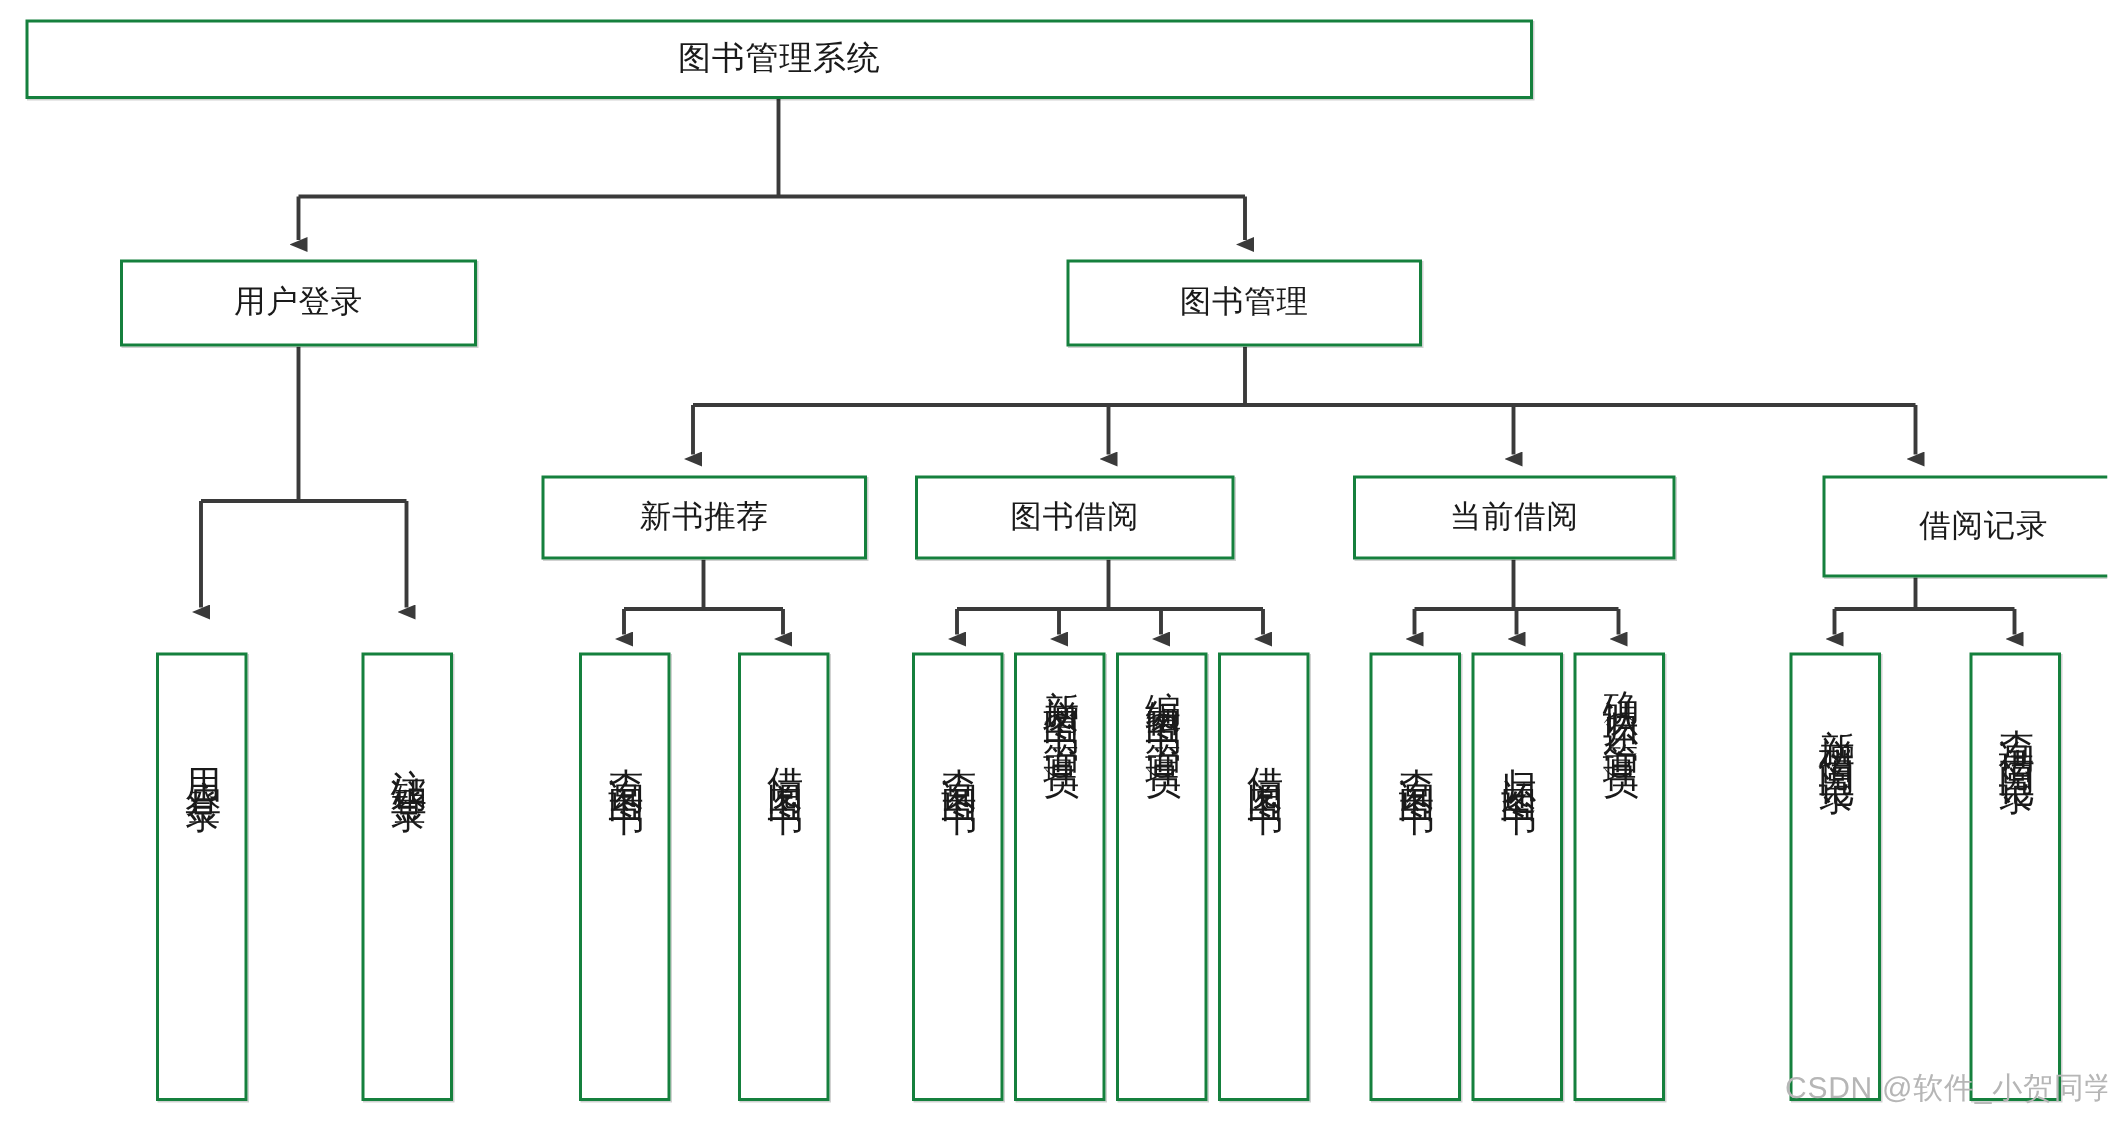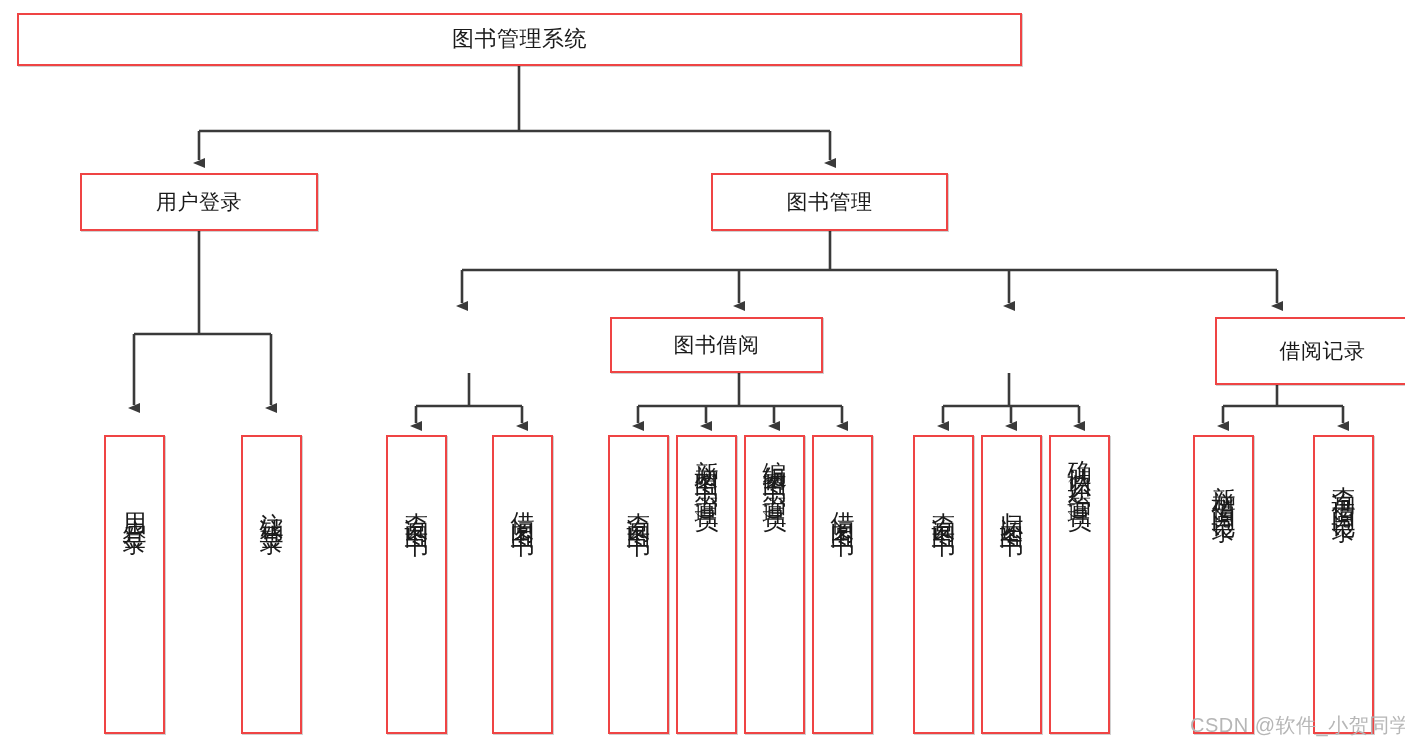--- a/index.html
+++ b/index.html
@@ -21,21 +21,21 @@
     position: absolute;
     left: 0;
     top: 0;
     width: 1405px;
     height: 747px;
     pointer-events: none;
   }
   .node {
     position: absolute;
     box-sizing: border-box;
-    border: 2px solid #ef4444;
+    border: 2px solid #15803d;
     background: #ffffff;
     display: flex;
     align-items: center;
     justify-content: center;
     color: #1a1a1a;
     box-shadow: 1px 1px 0 rgba(0,0,0,0.18);
   }
   .node .lbl {
     display: block;
     text-align: center;
@@ -138,23 +138,29 @@
     <span class="lbl">图书管理系统</span>
   </div>
 
   <div class="node horiz" style="left:80px; top:173px; width:238px; height:58px;">
     <span class="lbl">用户登录</span>
   </div>
   <div class="node horiz" style="left:711px; top:173px; width:237px; height:58px;">
     <span class="lbl">图书管理</span>
   </div>
 
+  <div class="node horiz" style="left:361px; top:317px; width:217px; height:56px;">
+    <span class="lbl">新书推荐</span>
+  </div>
   <div class="node horiz" style="left:610px; top:317px; width:213px; height:56px;">
     <span class="lbl">图书借阅</span>
   </div>
+  <div class="node horiz" style="left:902px; top:317px; width:215px; height:56px;">
+    <span class="lbl">当前借阅</span>
+  </div>
   <div class="node horiz" style="left:1171px; top:317px; width:215px; height:68px;margin-left:44px;">
     <span class="lbl">借阅记录</span>
   </div>
 
   <div class="node vert mid" style="left:104px; top:435px; width:61px; height:299px;">
     <span class="lbl">用户登录</span>
   </div>
   <div class="node vert mid" style="left:241px; top:435px; width:61px; height:299px;">
     <span class="lbl">注销登录</span>
   </div>

